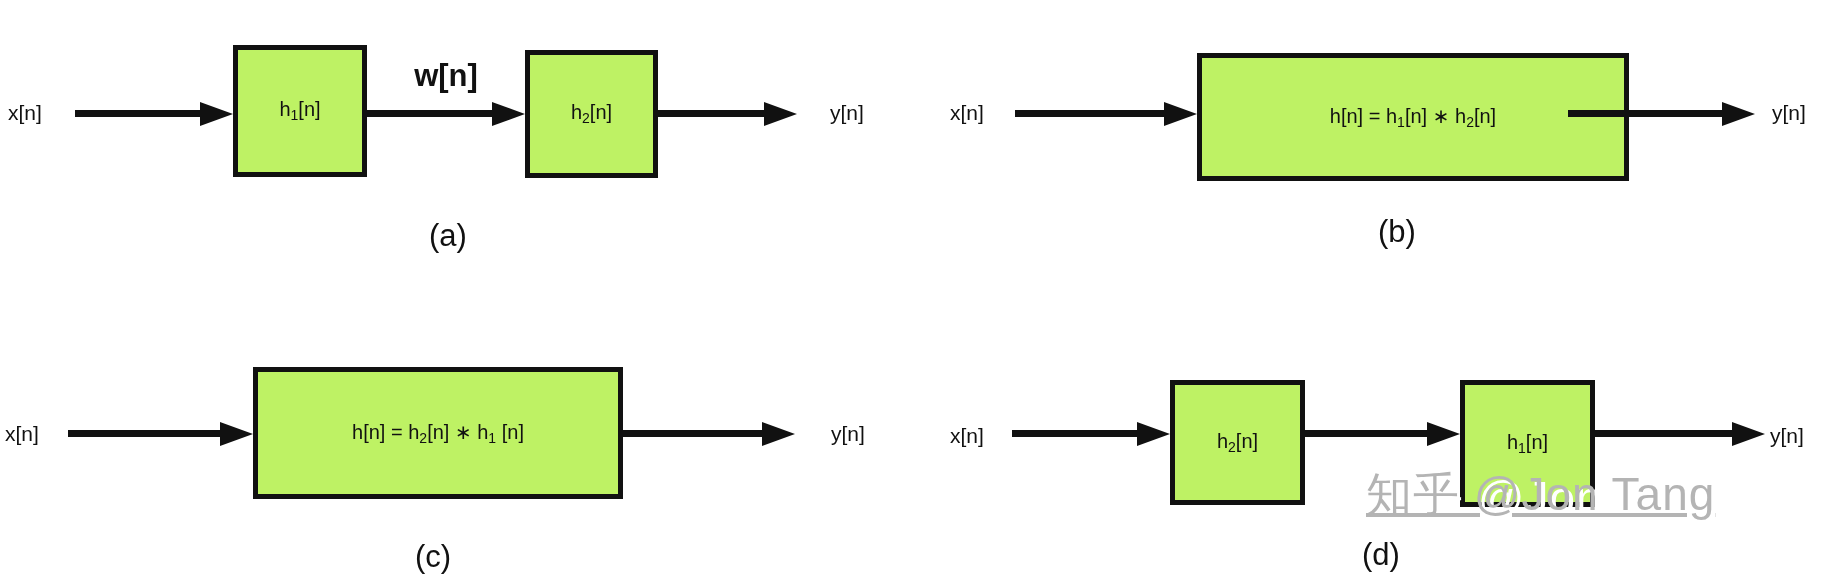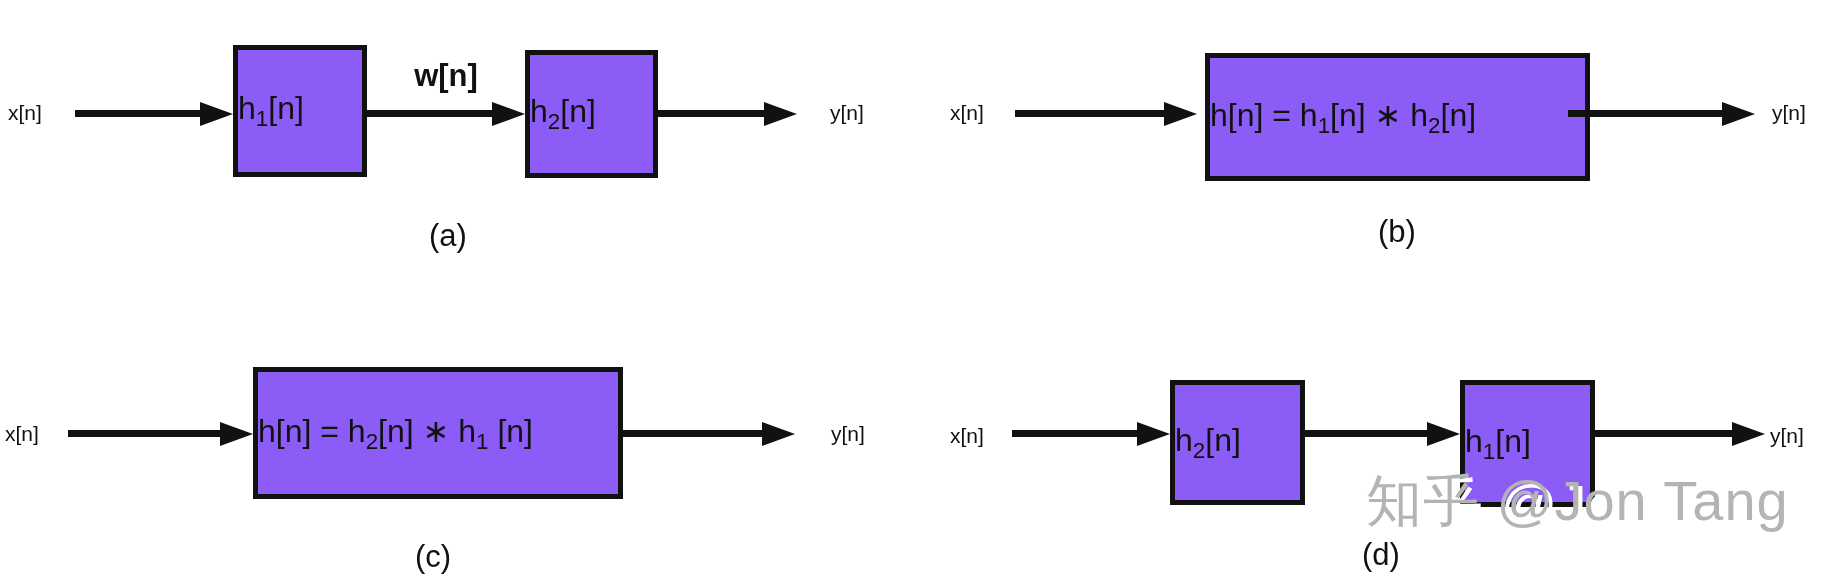--- a/index.html
+++ b/index.html
@@ -35,47 +35,49 @@
     top: 50%;
     margin-top: -12px;
     width: 0; height: 0;
     border-left: 33px solid var(--ink, #111111);
     border-top: 12px solid transparent;
     border-bottom: 12px solid transparent;
   }
   .box {
     position: absolute;
     box-sizing: border-box;
-    background: #8b5cf6;
+    background: #bef264;
     border: 5px solid var(--ink, #111111);
     display: flex;
     align-items: center;
-    font-size: 32px;
+    justify-content: center;
+    font-size: 20px;
     white-space: pre;
   }
   .eq { white-space: pre; }
   .sub {
     font-size: 0.7em;
     vertical-align: -0.3em;
   }
   .mid-label {
     position: absolute;
     text-align: center;
     font-size: 31px;
     white-space: pre;
     font-weight: bold;
   }
   .watermark {
     position: absolute;
-    font-size: 56px;
+    font-size: 46px;
     color: var(--wm, #b4b4b4);
     text-shadow: 4px 4px 0 #ffffff;
     z-index: 5;
     white-space: pre;
     letter-spacing: 1px;
+    text-decoration: underline;
   }
 </style>
 </head>
 <body>
 
 <div class="stage">
 
   <div>
     <div class="lbl" style="left:8px; top:96px;">x[n]</div>
     <div class="arrow" style="left:75px; top:110px; width:125px;"></div>
@@ -88,21 +90,21 @@
       <span class="eq"><span>h</span><span class="sub">2</span><span>[n]</span></span>
     </div>
     <div class="arrow" style="left:658px; top:110px; width:106px;"></div>
     <div class="lbl" style="left:830px; top:96px;">y[n]</div>
     <div class="cap" style="left:429px; top:219px;">(a)</div>
   </div>
 
   <div>
     <div class="lbl" style="left:950px; top:96px;">x[n]</div>
     <div class="arrow" style="left:1015px; top:110px; width:149px;"></div>
-    <div class="box" style="left:1197px; top:53px; width:385px; height:128px;margin-left:8px;">
+    <div class="box" style="left:1197px; top:53px; width:432px; height:128px;">
       <span class="eq"><span>h[n] = h</span><span class="sub">1</span><span>[n] ∗ h</span><span class="sub">2</span><span>[n]</span></span>
     </div>
     <div class="arrow" style="left:1568px; top:110px; width:154px;"></div>
     <div class="lbl" style="left:1772px; top:96px;">y[n]</div>
     <div class="cap" style="left:1378px; top:215px;">(b)</div>
   </div>
 
   <div>
     <div class="lbl" style="left:5px; top:417px;">x[n]</div>
     <div class="arrow" style="left:68px; top:430px; width:152px;"></div>

